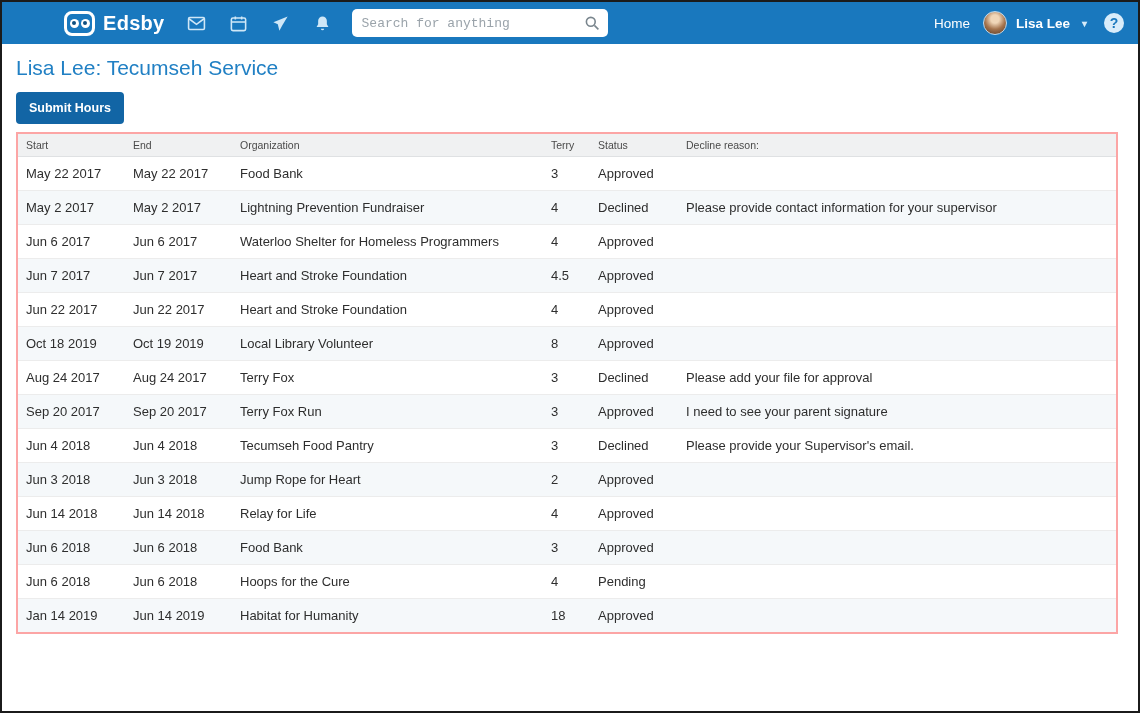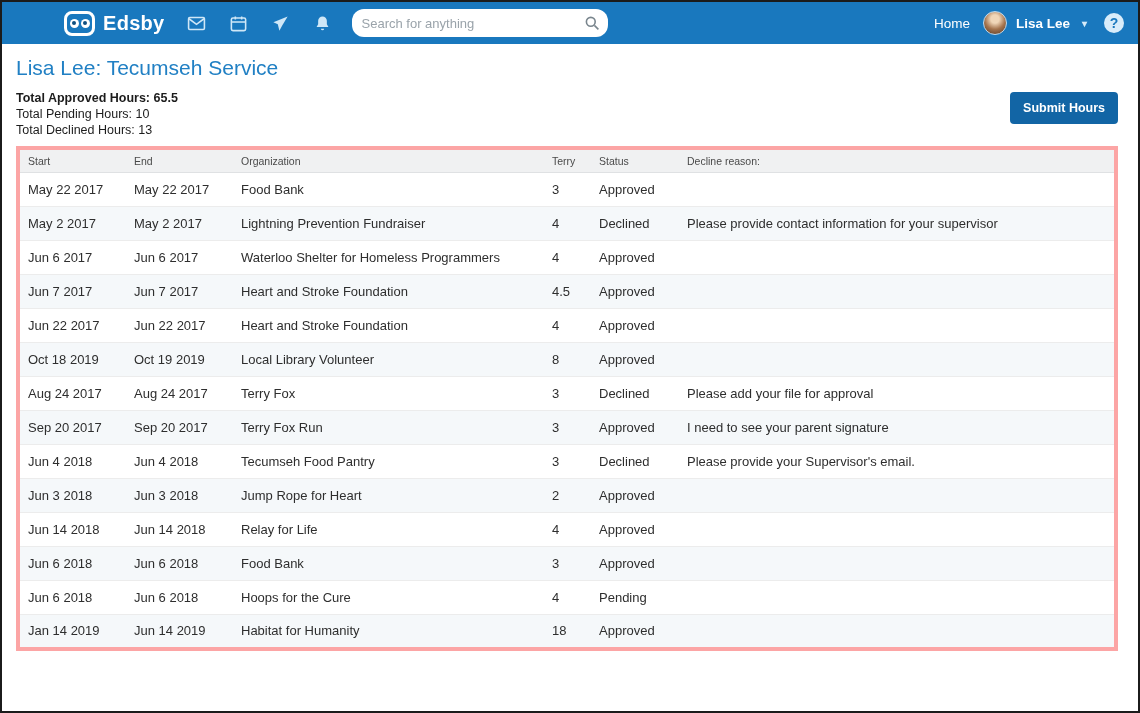--- a/index.html
+++ b/index.html
@@ -23,23 +23,23 @@
   .eye::after {
     content:""; position:absolute; width:4px; height:4px; background:#0d4f80;
     border-radius:50%; top:2.5px; left:2.5px;
   }
   .logo-text { color:#ffffff; font-weight:bold; font-size:20px; letter-spacing:.3px; }
   .topbar-icons { display:flex; align-items:center; gap:23px; margin-left:22px; }
   .tb-icon { width:19px; height:19px; display:inline-flex; color:#cfe7f7; cursor:pointer; }
   .tb-icon svg { width:100%; height:100%; }
   .search { position:relative; margin-left:20px; }
   .search input {
-    width:256px; height:28px; border:none; border-radius:12px;
+    width:256px; height:28px; border:none; border-radius:5px;
     padding:0 32px 0 10px; font-size:13px; color:#333;
-    font-family:Liberation Sans, sans-serif; outline:none;
+    font-family:Liberation Mono, monospace; outline:none;
   }
   .search input::placeholder { color:#9aa3aa; }
   .search-icon { position:absolute; right:8px; top:6px; width:16px; height:16px; color:#79858d; }
   .search-icon svg { width:100%; height:100%; }
   .topbar-right { margin-left:auto; display:flex; align-items:center; gap:9px; }
   .home-link { color:#ffffff; font-size:13.5px; text-decoration:none; cursor:pointer; margin-right:4px; }
   .avatar {
     width:24px; height:24px; border-radius:50%;
     background: radial-gradient(circle at 50% 32%, #f0d6b8 22%, #a5744e 55%, #5f4029 92%);
     border:1px solid #bcd9ee; cursor:pointer;
@@ -56,21 +56,21 @@
   .page-title { color:#2180c4; font-size:21px; font-weight:500; margin:2px 0 10px; }
   .summary { display:flex; align-items:flex-start; justify-content:space-between; margin-bottom:8px; }
   .total-line { font-size:12.5px; color:#1c1c1c; line-height:16px; }
   .total-line.bold { font-weight:bold; }
   .submit-btn {
     background:#1265a5; color:#ffffff; border:none; border-radius:4px;
     font-size:12.5px; font-weight:bold; padding:9px 13px; cursor:pointer;
     font-family:"Liberation Sans", sans-serif; margin-top:2px;
   }
   
-  table { width:100%; border-collapse:collapse; border:4px solid #fca5a5; table-layout:fixed; }
+  table { width:100%; border-collapse:collapse; border:2px solid #fca5a5; table-layout:fixed; }
   thead th {
     background:#f0f1f2; font-size:10.5px; color:#4a4a4a; font-weight:normal;
     text-align:left; padding:5px 8px; border-bottom:1px solid #dfe1e3;
   }
   tbody td {
     font-size:13px; color:#2e2e2e; padding:0 8px; height:34px;
     border-bottom:1px solid #ececec; overflow:hidden; white-space:nowrap;
   }
   tbody tr:nth-child(even) { background:#f5f8fa; }
   tbody tr { cursor:pointer; }
@@ -133,31 +133,20 @@
         <span class="chevron">▾</span>
       </span>
       <span class="help-icon">?</span>
     </div>
   </header>
 
   <main>
     <h1 class="page-title">Lisa Lee: Tecumseh Service</h1>
 
     <div class="summary">
-      <div class="totals">
-        <div class="total-line bold">
-          <span>Total Approved Hours:</span> <span>65.5</span>
-        </div>
-        <div class="total-line">
-          <span>Total Pending Hours:</span> <span>10</span>
-        </div>
-        <div class="total-line">
-          <span>Total Declined Hours:</span> <span>13</span>
-        </div>
-      </div>
       <button class="submit-btn">Submit Hours</button>
     </div>
 
     <table>
       <colgroup>
         <col style="width:108px">
           <col style="width:107px">
           <col style="width:311px">
         <col style="width:47px">
           <col style="width:88px">

